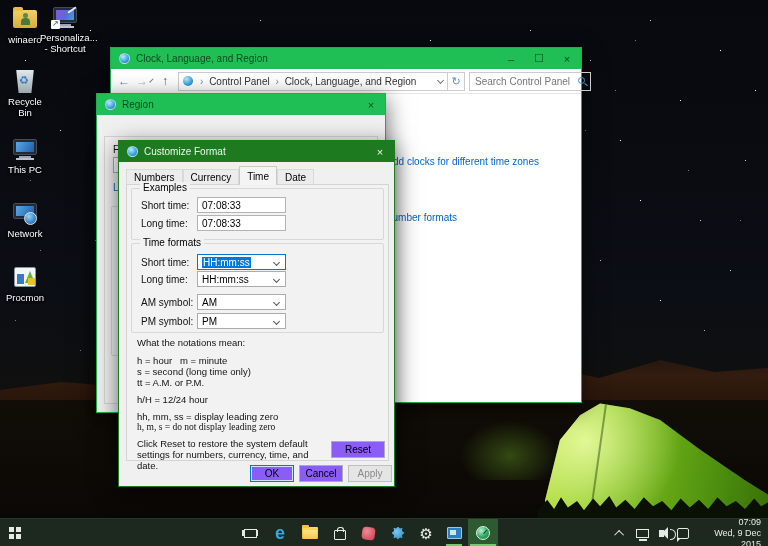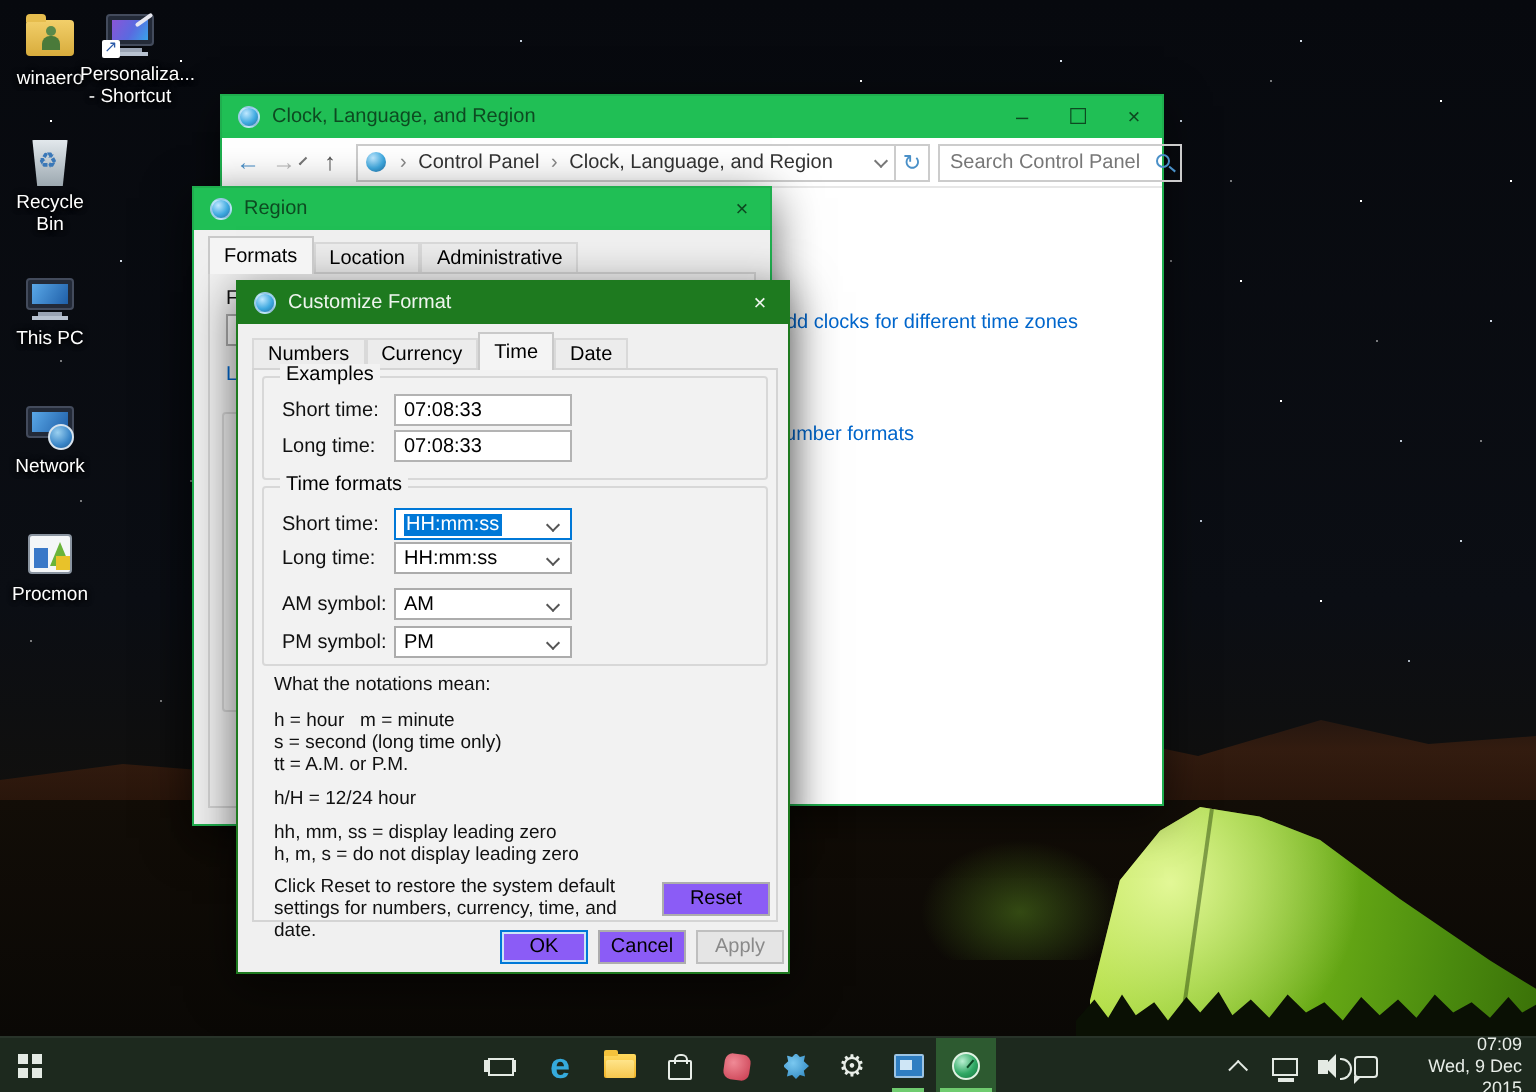--- a/index.html
+++ b/index.html
@@ -269,25 +269,20 @@
     <span>Change location</span><span>Change date, time, or number formats</span>
   </div>
 </div>
 
 <div class="dlg regdlg">
   <div class="titlebar">
     <span class="appicon"></span>
     <span class="ttext">Region</span>
     <span class="capbtn">×</span>
   </div>
-  <div class="tabrow" style="left:7px; top:24px;">
-    <span class="tab active">Formats</span>
-    <span class="tab">Location</span>
-    <span class="tab">Administrative</span>
-  </div>
   <div class="tabpage" style="left:7px; top:42px; width:274px; height:268px;"></div>
   <div class="flabel" style="left:16px; top:50px;">Format:</div>
   <div class="combo" style="left:16px; top:63px; width:254px;">
     <span>English (United States)</span>
     <span class="cchev"></span>
   </div>
   <a class="link" style="left:16px; top:88px;">Language preferences</a>
   <div class="grp" style="left:14px; top:112px; width:258px; height:150px;">
     <span class="legend">Date and time formats</span>
   </div>
@@ -347,21 +342,21 @@
     <span>PM</span>
     <span class="cchev"></span>
   </div>
 
   <div class="note" style="left:18px; top:196px;">What the notations mean:</div>
   <div class="note" style="left:18px; top:214px;">h = hour   m = minute</div>
   <div class="note" style="left:18px; top:225px;">s = second (long time only)</div>
   <div class="note" style="left:18px; top:236px;">tt = A.M. or P.M.</div>
   <div class="note" style="left:18px; top:253px;text-align:right;">h/H = 12/24 hour</div>
   <div class="note" style="left:18px; top:270px;">hh, mm, ss = display leading zero</div>
-  <div class="note" style="left:18px; top:281px;">h, m, s = do not display leading zero</div>
+  <div class="note" style="left:18px; top:281px;font-family:Liberation Serif, serif;">h, m, s = do not display leading zero</div>
 
   <div class="note" style="left:18px; top:297px; width:192px; white-space:normal;">Click Reset to restore the system default settings for numbers, currency, time, and date.</div>
   <div class="btn" style="left:212px; top:300px; width:54px;">Reset</div>
 
   <div class="btn default" style="left:131px; top:324px; width:44px;">OK</div>
   <div class="btn" style="left:180px; top:324px; width:44px;">Cancel</div>
   <div class="btn disabled" style="left:229px; top:324px; width:44px;">Apply</div>
 </div>
 
 <div class="taskbar">

